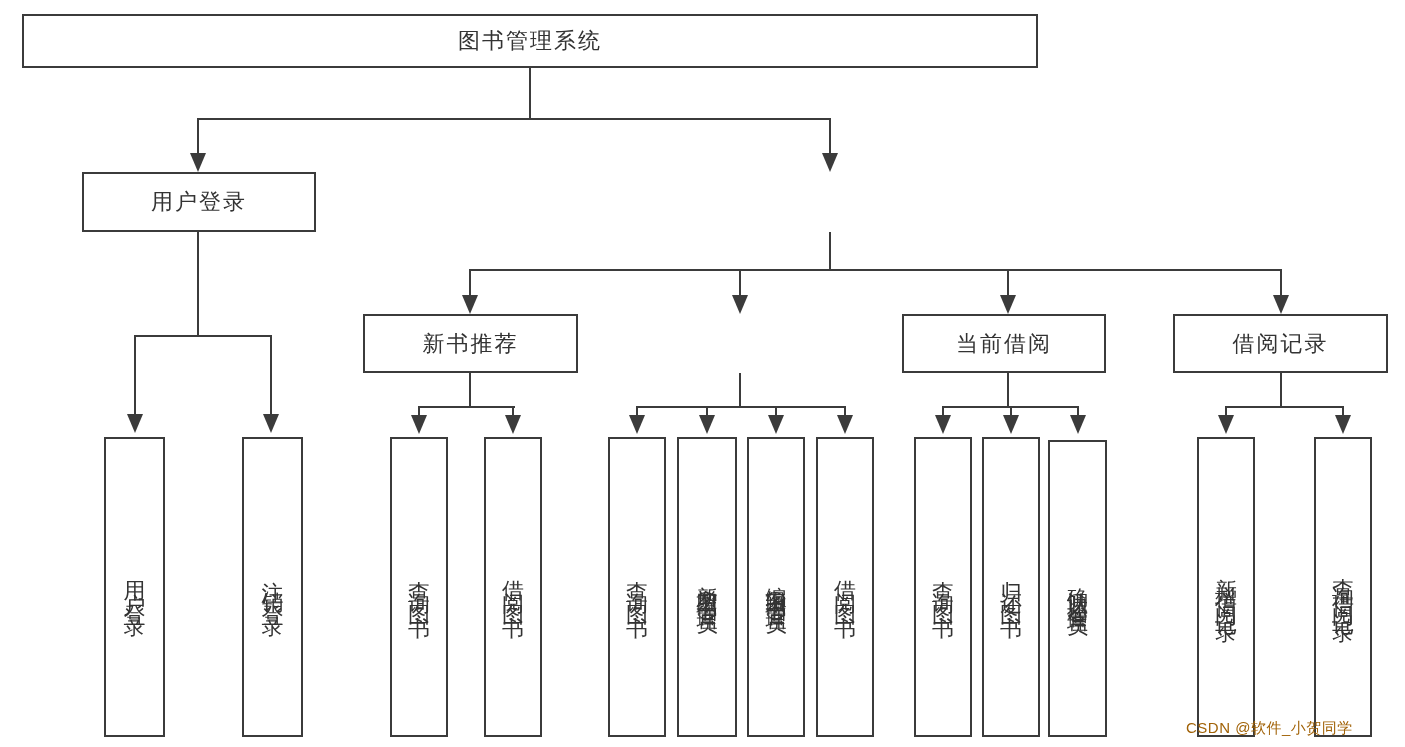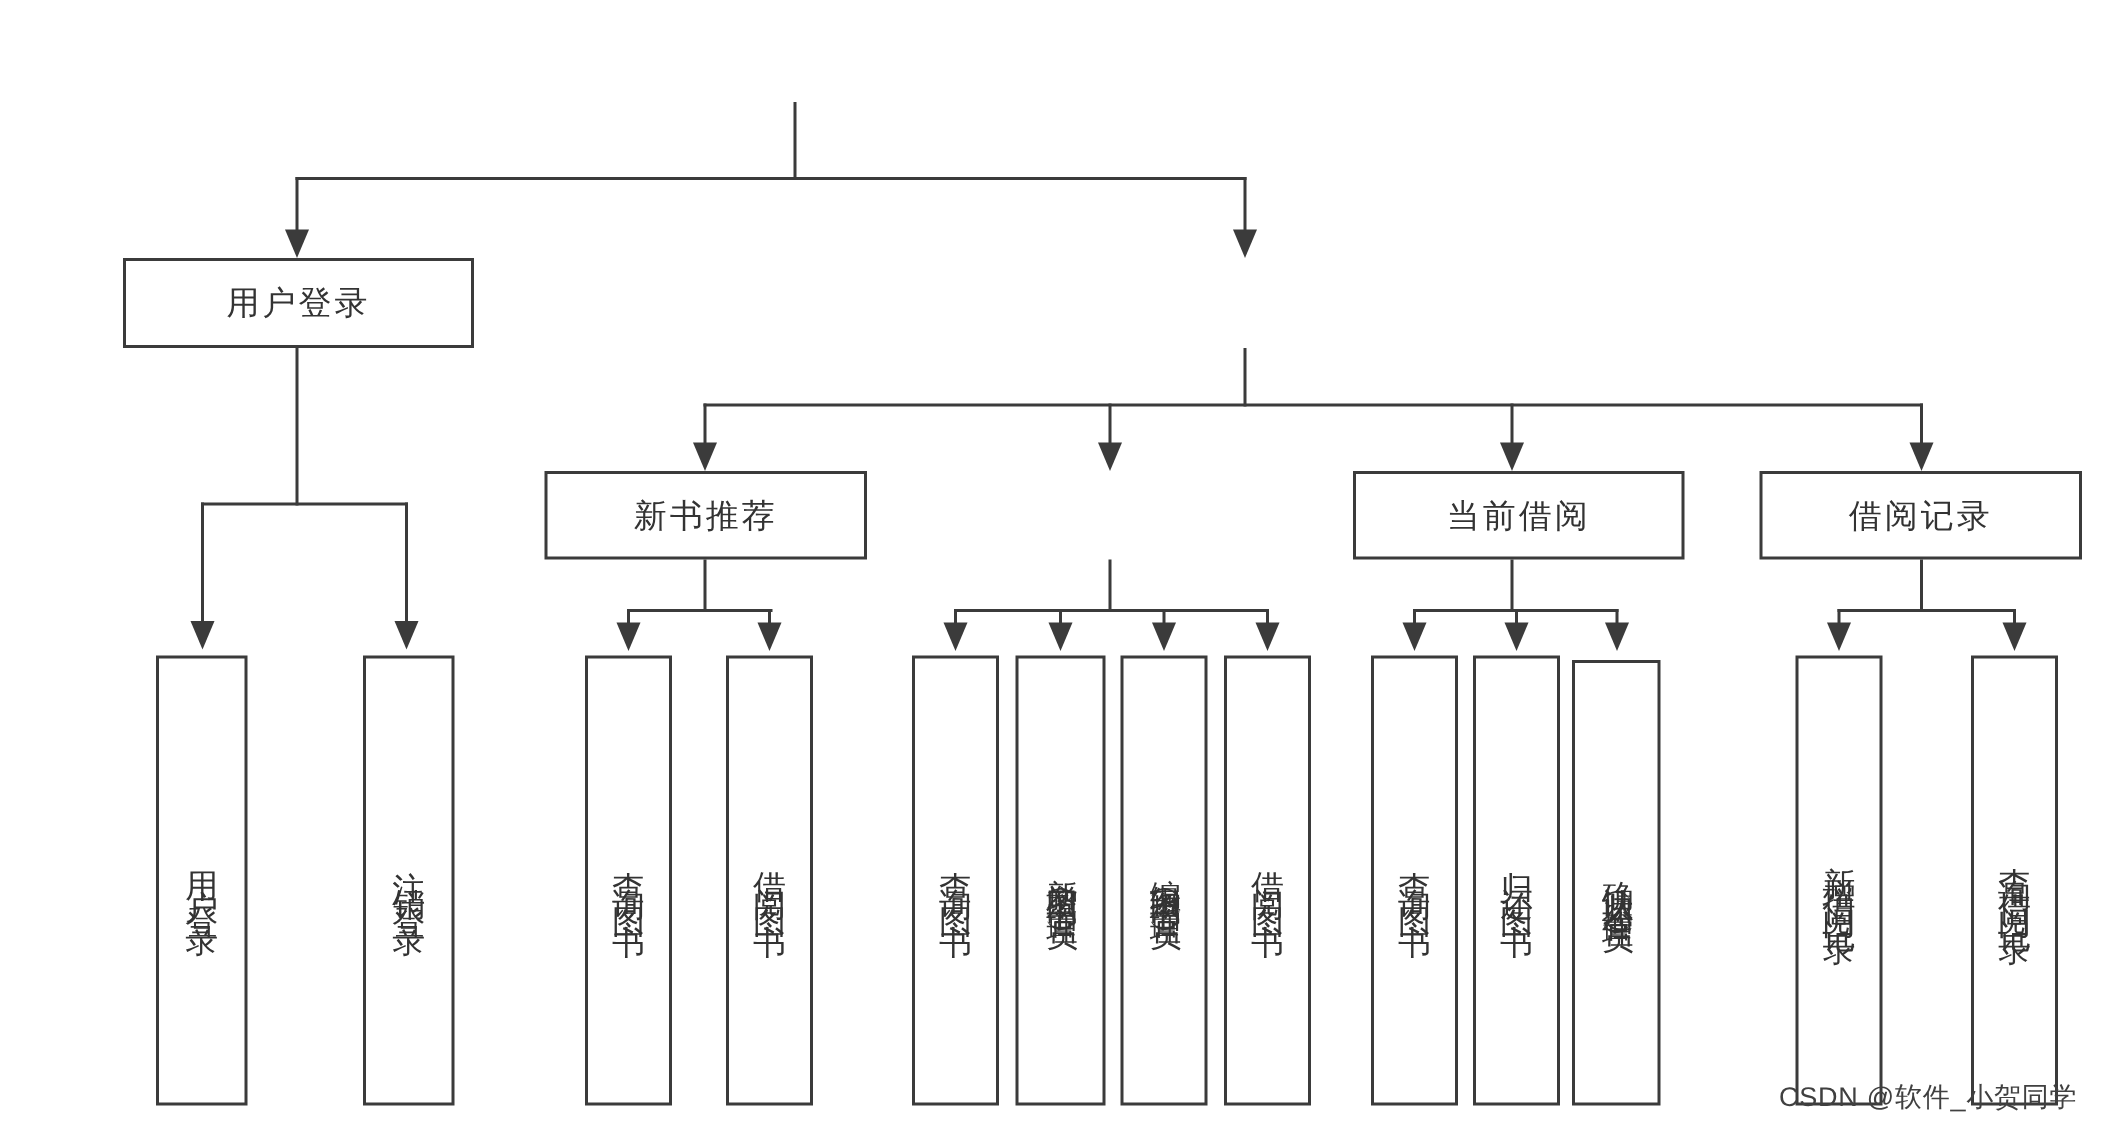--- a/index.html
+++ b/index.html
@@ -53,31 +53,34 @@
   .arrow {
     position: absolute;
     width: 0;
     height: 0;
     border-left: 8px solid transparent;
     border-right: 8px solid transparent;
     border-top: 19px solid #3b3b3b;
   }
   .watermark {
     position: absolute;
-    color: #404040;
-    font-size: 18px;
+    color: #a16207;
+    font-size: 15px;
     letter-spacing: 0.5px;
     white-space: nowrap;
   }
 </style>
 </head>
 <body>
 
 <div class="canvas">
 
+  <div class="box" style="left:22px; top:14px; width:1016px; height:54px;">
+    <span>图书管理系统</span>
+  </div>
 
   <div class="vline" style="left:529px; top:68px; height:51px;"></div>
   <div class="hline" style="left:197px; top:118px; width:634px;"></div>
   <div class="vline" style="left:197px; top:118px; height:37px;"></div>
   <div class="vline" style="left:829px; top:118px; height:37px;"></div>
   <div class="arrow" style="left:190px; top:153px;"></div>
   <div class="arrow" style="left:822px; top:153px;"></div>
 
   <div class="box" style="left:82px; top:172px; width:234px; height:60px;">
     <span>用户登录</span>
@@ -104,21 +107,21 @@
   <div class="vline" style="left:1007px; top:269px; height:28px;"></div>
   <div class="vline" style="left:1280px; top:269px; height:28px;"></div>
   <div class="arrow" style="left:462px; top:295px;"></div>
   <div class="arrow" style="left:732px; top:295px;"></div>
   <div class="arrow" style="left:1000px; top:295px;"></div>
   <div class="arrow" style="left:1273px; top:295px;"></div>
 
   <div class="box" style="left:363px; top:314px; width:215px; height:59px;">
     <span>新书推荐</span>
   </div>
-  <div class="box" style="left:902px; top:314px; width:221px; height:59px;">
+  <div class="box" style="left:902px; top:314px; width:204px; height:59px;">
     <span>当前借阅</span>
   </div>
   <div class="box" style="left:1173px; top:314px; width:215px; height:59px;">
     <span>借阅记录</span>
   </div>
 
   <div class="vline" style="left:469px; top:373px; height:34px;"></div>
   <div class="hline" style="left:418px; top:406px; width:97px;"></div>
   <div class="vline" style="left:418px; top:406px; height:10px;"></div>
   <div class="vline" style="left:512px; top:406px; height:10px;"></div>

